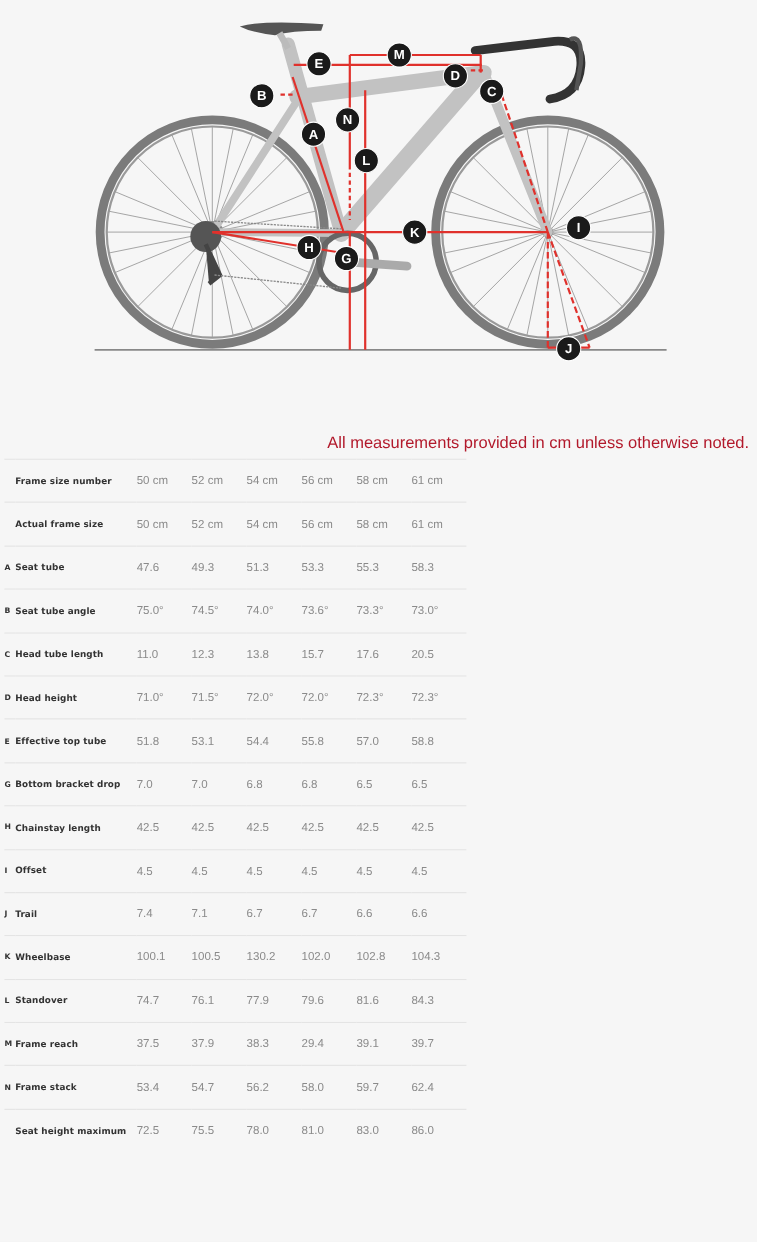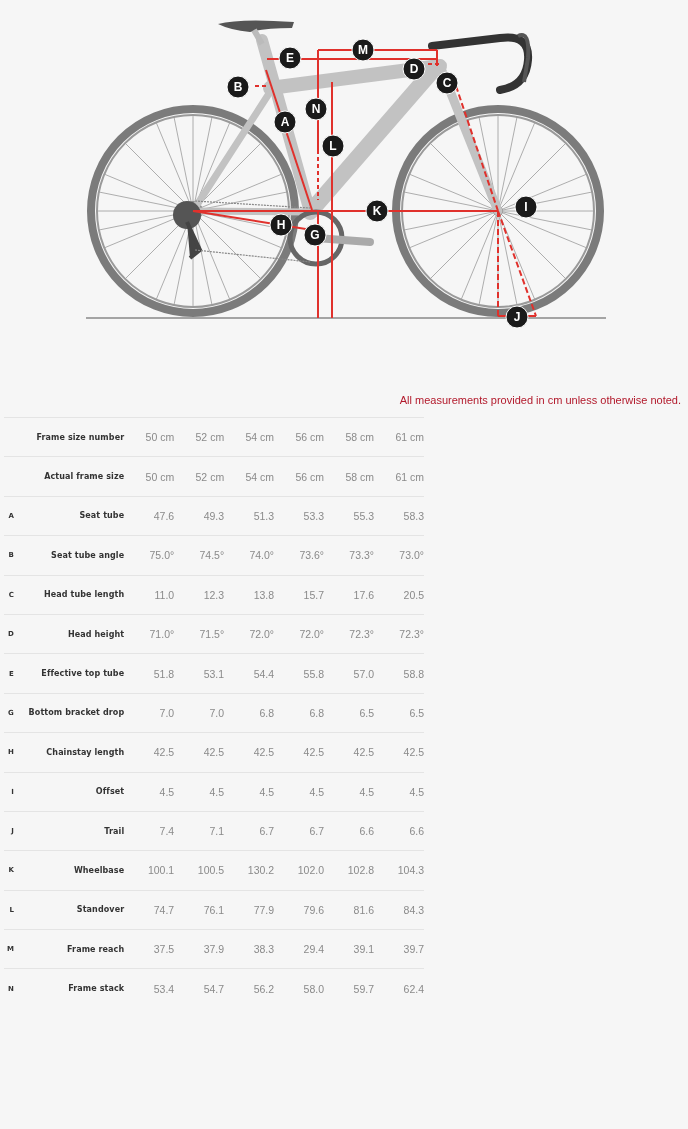--- a/index.html
+++ b/index.html
@@ -1,20 +1,20 @@
 <!DOCTYPE html>
 <html><head>
 <meta charset="utf-8">
 <style>
   * { box-sizing: border-box; margin: 0; padding: 0; }
   html, body { width: 688px; height: 1129px; background: #f6f6f6; overflow: hidden; }
   body { font-family: "DejaVu Sans", "Liberation Sans", sans-serif; color: #333; position: relative; }
   .diagram { position: absolute; left: 0; top: 0; width: 688px; height: 350px; }
-  .note { position: absolute; right: 7px; top: 394px; font-size: 11px; color: #b2192b; font-family: "Liberation Sans", sans-serif; margin-left: 40px; }
-  .geo-table { position: absolute; left: 4px; top: 417px; width: 420px; border-collapse: collapse; text-align: right; }
+  .note { position: absolute; right: 7px; top: 394px; font-size: 15px; color: #b2192b; font-family: "Liberation Sans", sans-serif; margin-left: 40px; }
+  .geo-table { position: absolute; left: 4px; top: 417px; width: 420px; border-collapse: collapse; }
   .geo-table tr { height: 39.4px; border-top: 1px solid #e4e4e4; }
   .geo-table td { vertical-align: middle; }
   .letter { width: 10px; font-size: 7px; font-weight: bold; color: #333; padding-left: 0; }
   .label { width: 113px; font-size: 8px; font-weight: bold; color: #333; letter-spacing: 0.1px; }
   .val { width: 51px; font-size: 10.5px; color: #8a8a8a; font-family: "Liberation Sans", sans-serif; }
 </style>
 </head>
 <body>
 
 <svg class="diagram" viewBox="0 0 688 350" xmlns="http://www.w3.org/2000/svg">
@@ -307,14 +307,24 @@
       <tr>
     <td class="letter">N</td>
     <td class="label">Frame stack</td>
     <td class="val">53.4</td>
     <td class="val">54.7</td>
     <td class="val">56.2</td>
     <td class="val">58.0</td>
     <td class="val">59.7</td>
     <td class="val">62.4</td>
   </tr>
+      <tr>
+    <td class="letter"></td>
+    <td class="label">Seat height maximum</td>
+    <td class="val">72.5</td>
+    <td class="val">75.5</td>
+    <td class="val">78.0</td>
+    <td class="val">81.0</td>
+    <td class="val">83.0</td>
+    <td class="val">86.0</td>
+  </tr>
     </tbody>
 </table>
 
 </body></html>

